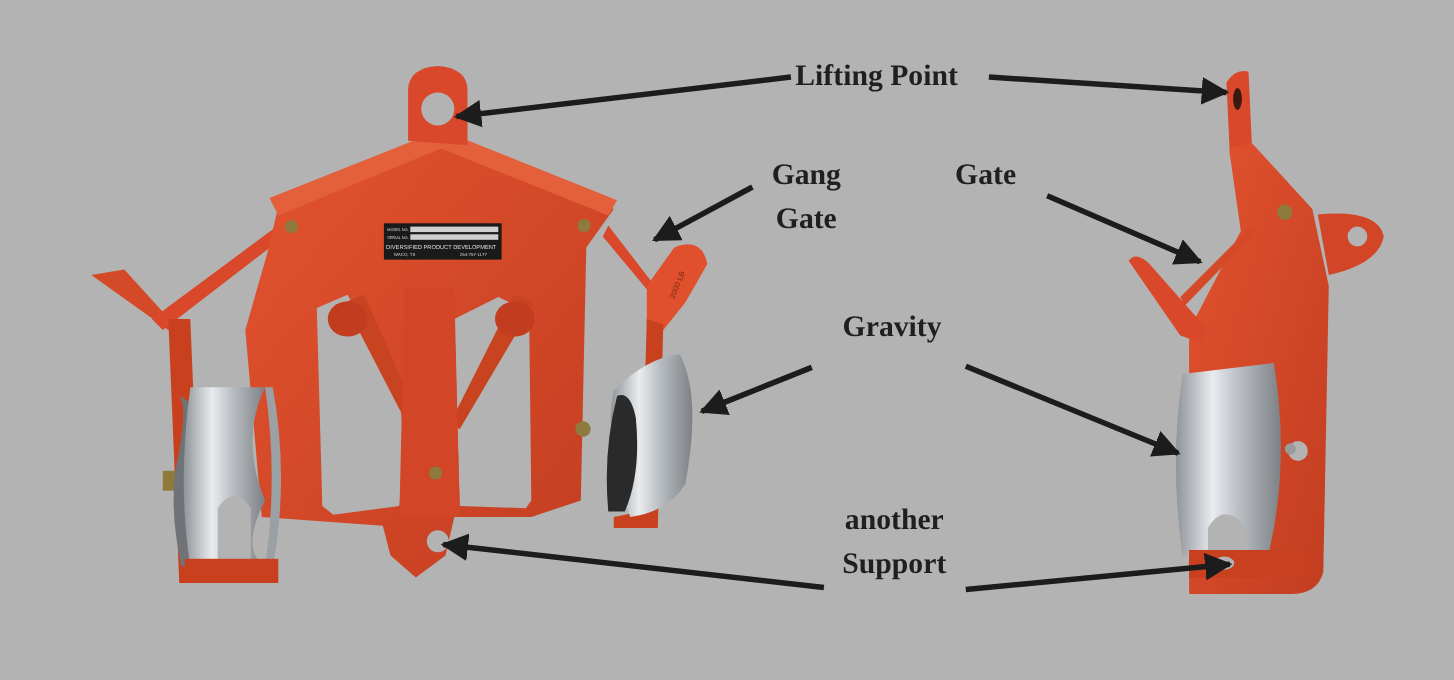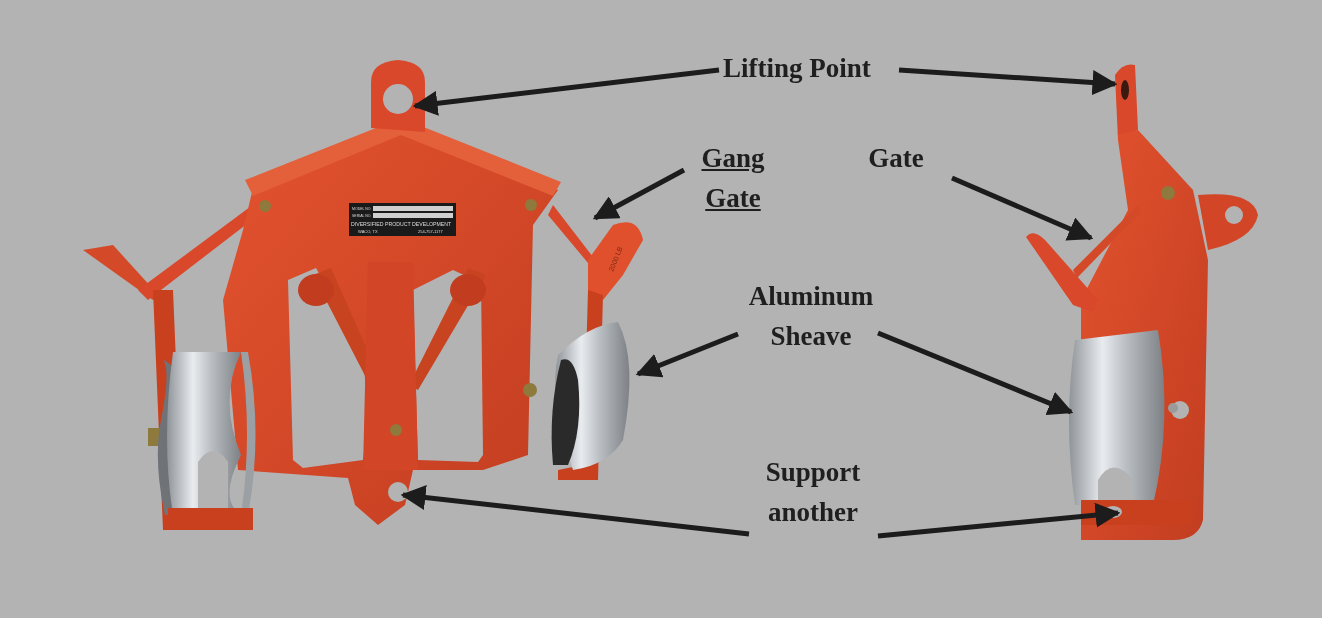--- a/index.html
+++ b/index.html
@@ -130,32 +130,31 @@
       <line x1="865" y1="333" x2="1058" y2="412"></line>
       <line x1="736" y1="534" x2="390" y2="495"></line>
       <line x1="865" y1="536" x2="1105" y2="513"></line>
     </g>
   </svg>
 
   <div class="label" style="left:710px; top:48px;">
     <span>Lifting Point</span>
   </div>
 
-  <div class="label" style="left:680px; top:138px; width:80px;text-decoration:underline;">
+  <div class="label" style="left:680px; top:138px; width:80px;">
     <span>Gang</span>
     <span>Gate</span>
   </div>
 
   <div class="label" style="left:828px; top:138px; width:110px;">
     <span>Gate</span>
   </div>
 
   <div class="label" style="left:728px; top:276px; width:140px;">
-    <span>Aluminum</span>
-    <span>Sheave</span>
+    <span>Gravity</span>
   </div>
 
   <div class="label" style="left:735px; top:452px; width:130px;">
+    <span>another</span>
     <span>Support</span>
-    <span>another</span>
   </div>
 
 </div>
 
 </body></html>

